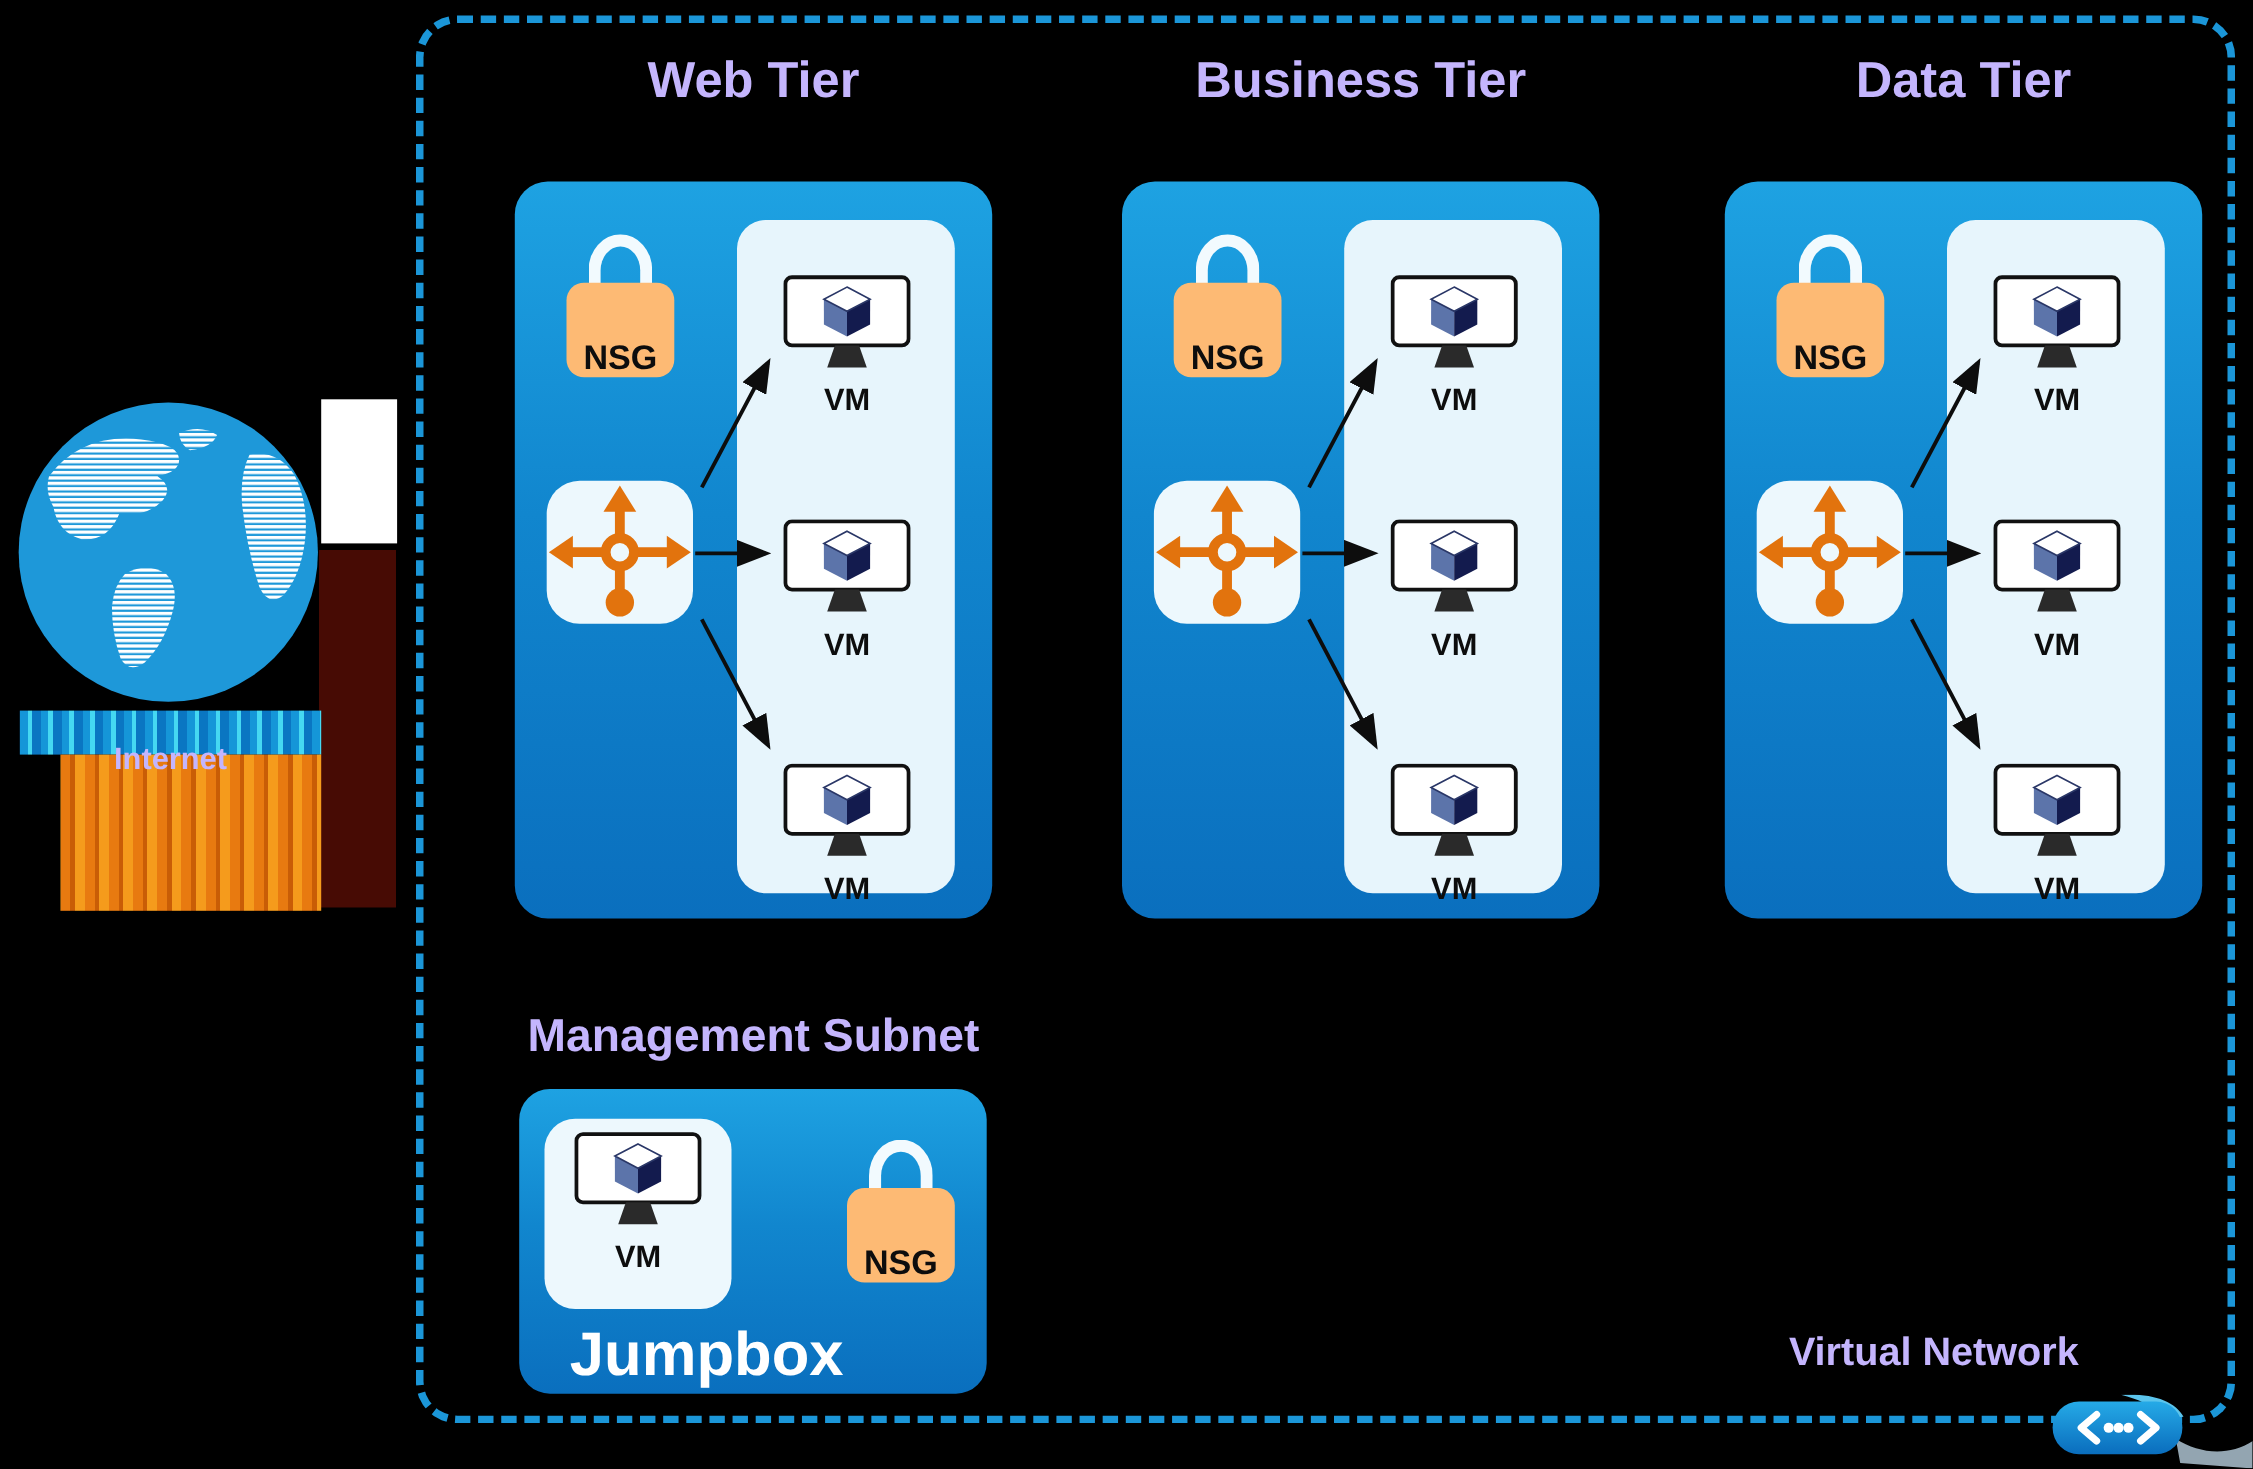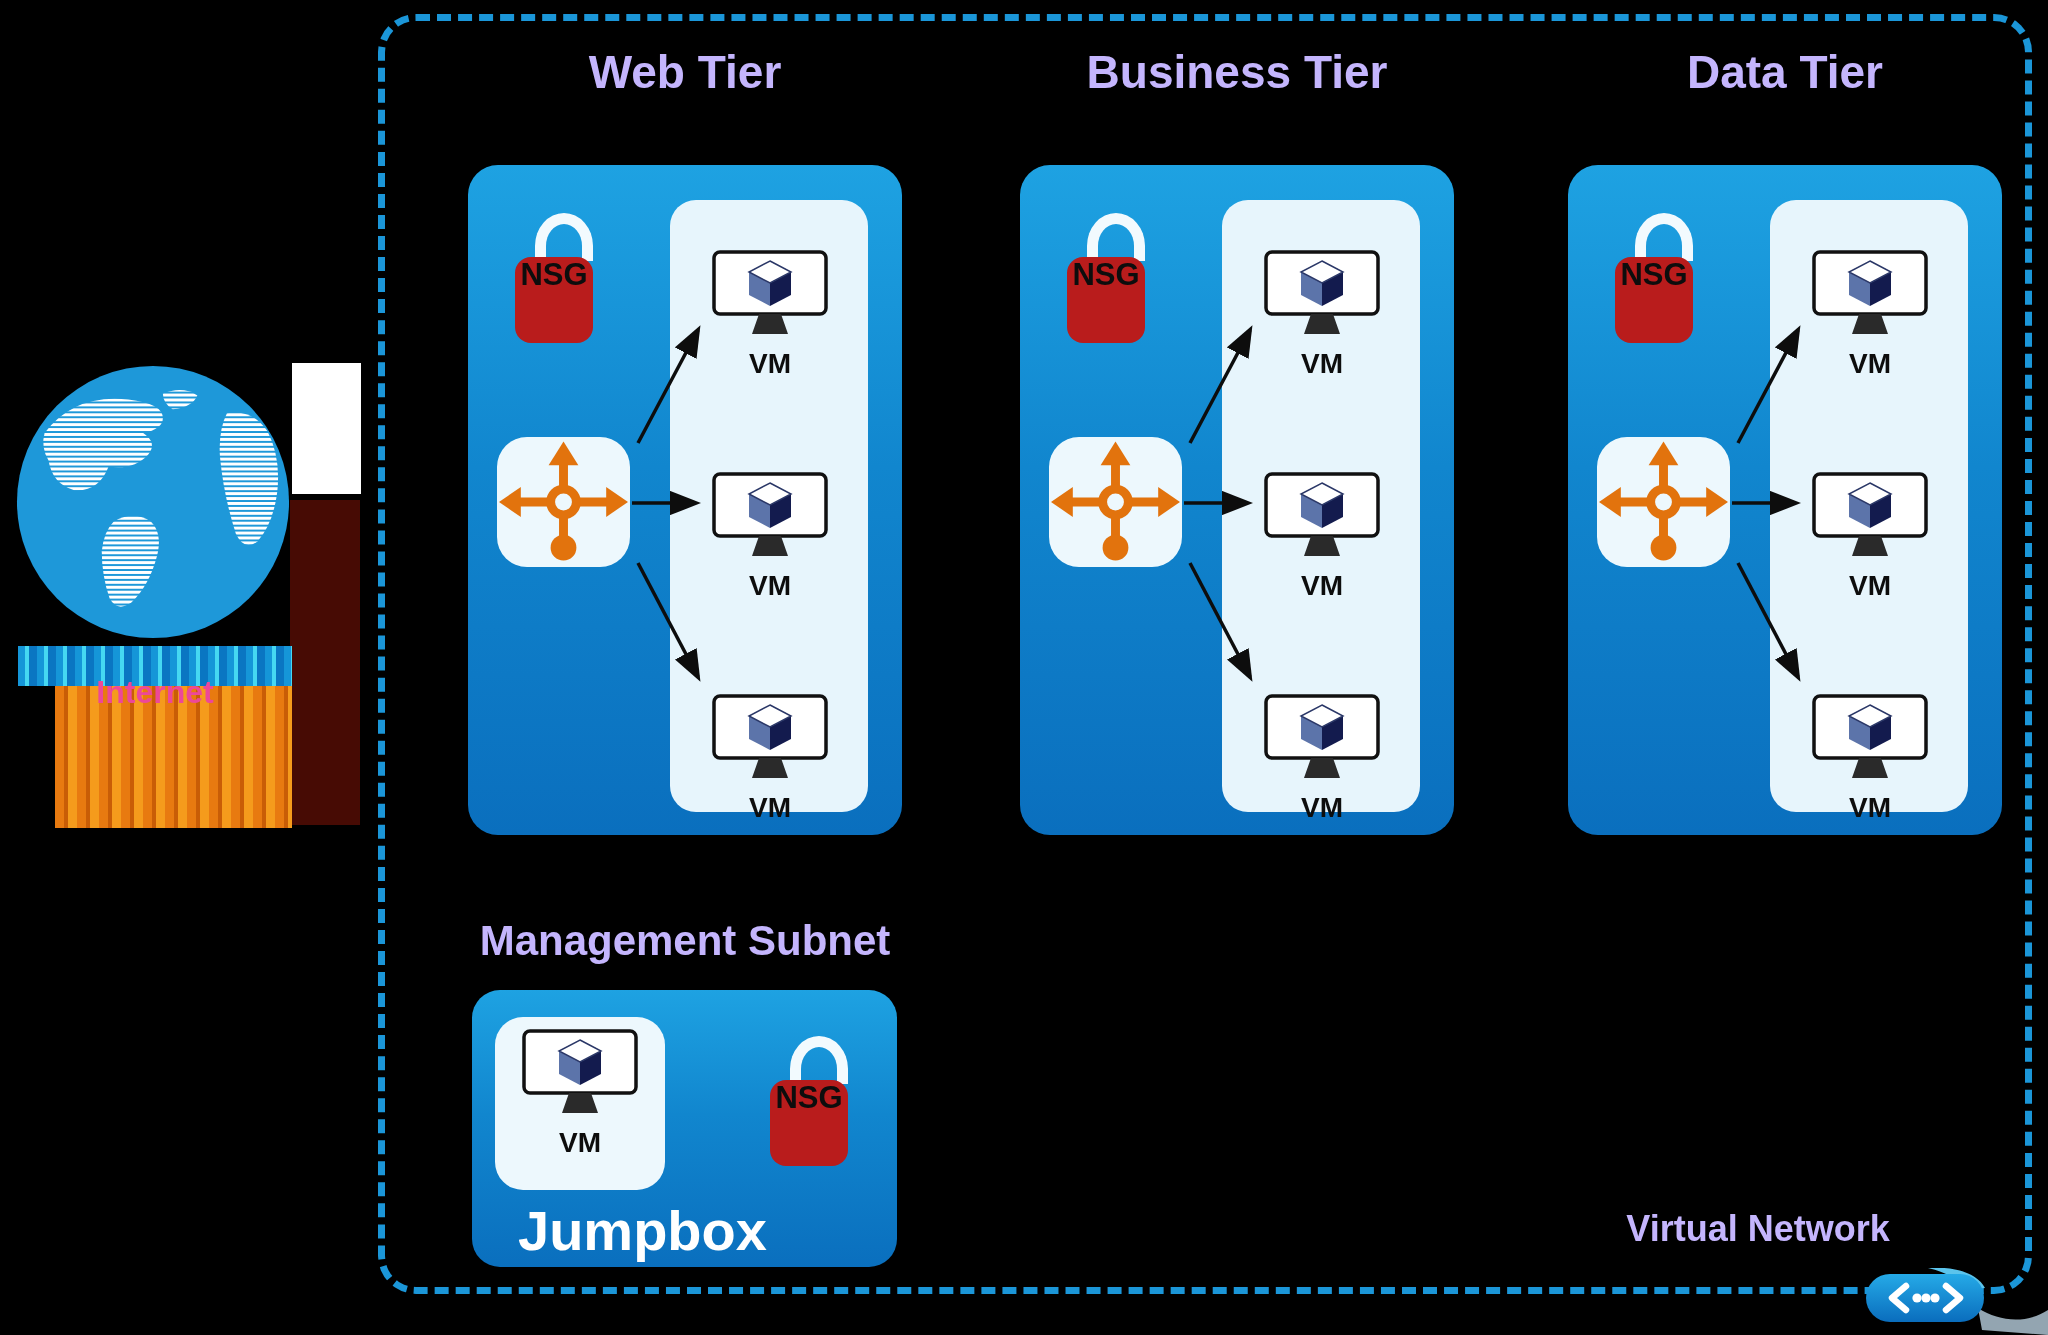--- a/index.html
+++ b/index.html
@@ -9,37 +9,37 @@
   
   .vnet-border{position:absolute;left:378px;top:14px;width:1654px;height:1280px;
     border:7px dashed #1B96D8;border-radius:38px;box-sizing:border-box;}
 
   
   .o-title{position:absolute;color:#c4b5fd;font-weight:bold;text-align:center;}
   .tier-title{width:434px;top:45px;font-size:46px;}
   .tt-web{left:468px}.tt-biz{left:1020px}.tt-data{left:1568px}
   .mgmt-title{left:468px;top:905px;width:434px;font-size:42px;margin-top:12px;}
   .vnet-title{left:1588px;top:1208px;width:340px;font-size:36px;}
-  .internet-title{left:40px;top:674px;width:230px;font-size:32px;color:#ec4899;z-index:6;}
+  .internet-title{left:40px;top:674px;width:230px;font-size:28px;color:#c4b5fd;z-index:6;}
 
   
   .tier{position:absolute;top:165px;width:434px;height:670px;}
   .t-web{left:468px}.t-biz{left:1020px}.t-data{left:1568px}
   .tier-box{position:absolute;left:0;top:0;width:434px;height:670px;border-radius:30px;
     background:linear-gradient(180deg,#1EA2E2 0%,#1186CE 45%,#0A6FBE 100%);}
   .subnet-panel{position:absolute;left:202px;top:35px;width:198px;height:612px;
     background:#E7F5FC;border-radius:26px;}
   .arrows{position:absolute;left:0;top:0;width:434px;height:670px;}
 
   
   .lock{position:absolute;width:98px;text-align:center;}
   .lock .shackle{width:58px;height:48px;margin:0 auto;border:11px solid #F2FAFE;border-bottom:0;
     border-top-left-radius:30px 34px;border-top-right-radius:30px 34px;box-sizing:border-box;}
-  .lock .lbody{position:relative;margin-top:-4px;width:78px;height:86px;background:#b91c1c;
-    border-radius:16px;display:flex;align-items:flex-start;justify-content:center;}
+  .lock .lbody{position:relative;margin-top:-4px;width:98px;height:86px;background:#fdba74;
+    border-radius:16px;display:flex;align-items:flex-end;justify-content:center;}
   .lock .lbody span{font-size:31px;font-weight:bold;color:#0d0d0d;}
   .tier .lock{left:47px;top:48px;}
 
   
   .lb{position:absolute;left:29px;top:272px;width:133px;height:130px;background:#EDF8FD;border-radius:30px;}
   .lb svg{position:absolute;left:0;top:0;width:133px;height:130px;}
 
   
   .vm{position:absolute;left:234px;width:136px;text-align:center;}
   .vm svg{display:block;margin:0 auto;width:116px;height:96px;}

